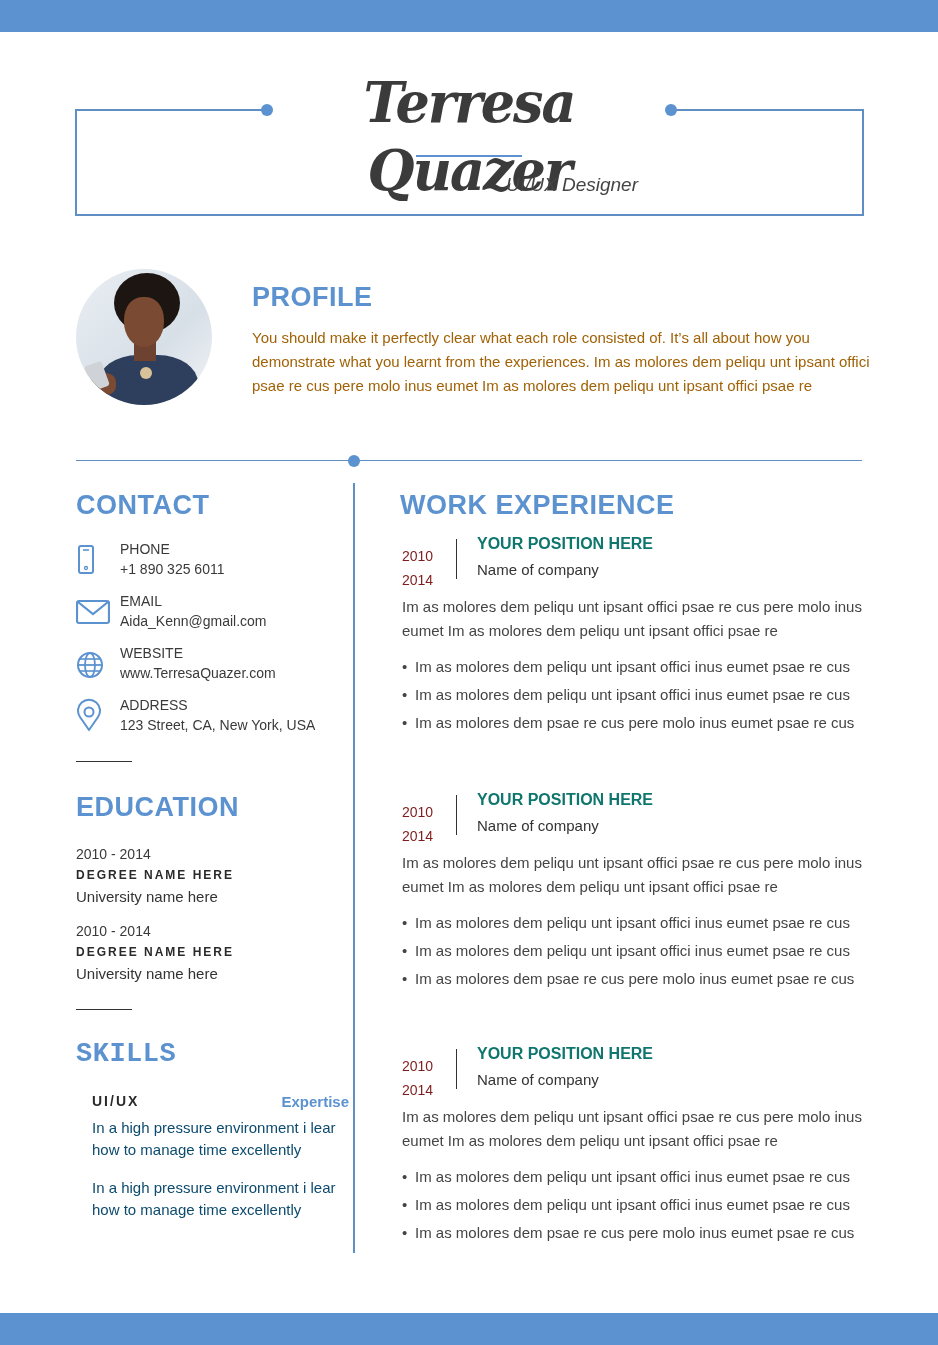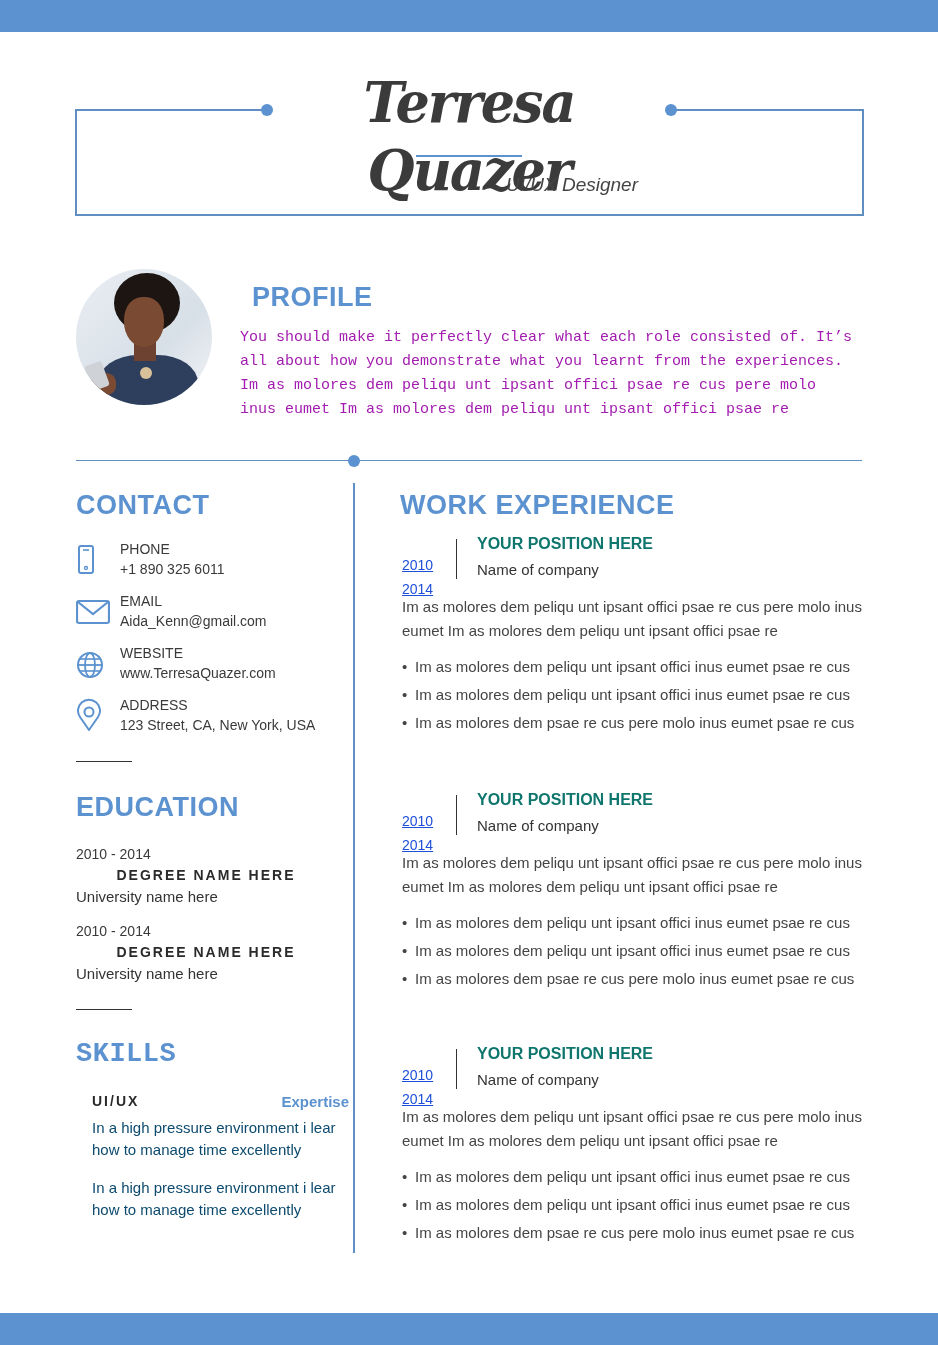--- a/index.html
+++ b/index.html
@@ -29,49 +29,49 @@
             overflow: hidden; background: linear-gradient(135deg, #e9eef3 0%, #d7dfe7 60%, #f2f4f6 100%); }
   .avatar .hair { position: absolute; left: 38px; top: 4px; width: 66px; height: 60px; border-radius: 50%; background: #1c1512; }
   .avatar .face { position: absolute; left: 48px; top: 28px; width: 40px; height: 50px; border-radius: 45% 45% 50% 50%; background: #7a4a32; }
   .avatar .neck { position: absolute; left: 58px; top: 70px; width: 22px; height: 22px; background: #6e4230; }
   .avatar .body { position: absolute; left: 22px; top: 86px; width: 100px; height: 70px; border-radius: 40% 40% 0 0; background: #2e3f5e; }
   .avatar .necklace { position: absolute; left: 64px; top: 98px; width: 12px; height: 12px; border-radius: 50%; background: #d9c29a; }
   .avatar .phone { position: absolute; left: 12px; top: 94px; width: 18px; height: 26px; border-radius: 3px; background: #cfd3d8; transform: rotate(-20deg); }
   .avatar .hand { position: absolute; left: 14px; top: 104px; width: 26px; height: 22px; border-radius: 40%; background: #7a4a32; }
 
   .section-title { position: absolute; color: #5b92cf; font-size: 27px; font-weight: bold; letter-spacing: 0.5px; }
-  .profile-text { position: absolute; left: 240px; top: 326px; width: 620px; font-size: 15px; line-height: 24px; color: #a21caf; font-family: Liberation Mono, monospace; }
+  .profile-text { position: absolute; left: 252px; top: 326px; width: 620px; font-size: 15px; line-height: 24px; color: #a16207; }
 
   .divider { position: absolute; left: 76px; top: 460px; width: 786px; height: 1px; background: #5f8fc2; }
   .vline { position: absolute; left: 353px; top: 483px; width: 2px; height: 770px; background: #5f8fc2; }
 
   
   .contact-item { position: absolute; left: 76px; width: 270px; height: 44px; }
   .contact-item .icon { position: absolute; left: 0; top: 0; width: 34px; height: 34px; }
   .contact-item .lbl { position: absolute; left: 44px; top: 0; font-size: 14px; color: #3a3a3a; }
   .contact-item .val { position: absolute; left: 44px; top: 20px; font-size: 14px; color: #3a3a3a; white-space: nowrap; }
 
   .short-rule { position: absolute; left: 76px; width: 56px; height: 1px; background: #333; }
 
   
   .edu { position: absolute; left: 76px; width: 260px; }
   .edu .years { font-size: 14px; color: #3a3a3a; line-height: 21px; }
-  .edu .degree { font-size: 14px; font-weight: bold; letter-spacing: 2px; color: #2a2a2a; line-height: 21px; text-align: center; }
+  .edu .degree { font-size: 12px; font-weight: bold; letter-spacing: 2px; color: #2a2a2a; line-height: 21px; }
   .edu .uni { font-size: 15px; color: #333; line-height: 21px; }
 
   
   .skill { position: absolute; left: 92px; width: 257px; }
   .skill .row { position: relative; height: 24px; }
   .skill .sname { position: absolute; left: 0; top: 0; font-size: 14px; font-weight: bold; letter-spacing: 2px; color: #2a2a2a; }
   .skill .level { position: absolute; right: 0; top: 0; font-size: 15px; font-weight: bold; color: #5b92cf; }
   .skill .desc { font-size: 15px; line-height: 22px; color: #0c4a6e; }
 
   
   .job { position: absolute; left: 402px; width: 470px; }
-  .job .years { position: absolute; left: 0; top: 16px; font-size: 14px; line-height: 24px; color: #1d4ed8; text-decoration: underline; }
+  .job .years { position: absolute; left: 0; top: 7px; font-size: 14px; line-height: 24px; color: #7f1d1d; }
   .job .sep { position: absolute; left: 54px; top: 2px; width: 1px; height: 40px; background: #333; }
   .job .pos { position: absolute; left: 75px; top: -2px; font-size: 16px; font-weight: bold; color: #0f766e; }
   .job .company { position: absolute; left: 75px; top: 24px; font-size: 15px; color: #333; }
   .job .summary { position: absolute; left: 0; top: 58px; width: 460px; font-size: 15px; line-height: 24px; color: #444; }
   .job ul { position: absolute; left: 0; top: 116px; list-style: none; }
   .job li { position: relative; padding-left: 13px; font-size: 15px; line-height: 28px; color: #444; white-space: nowrap; }
   .job li::before { content: "•"; position: absolute; left: 0; top: 0; }
 </style>
 </head>
 <body>

